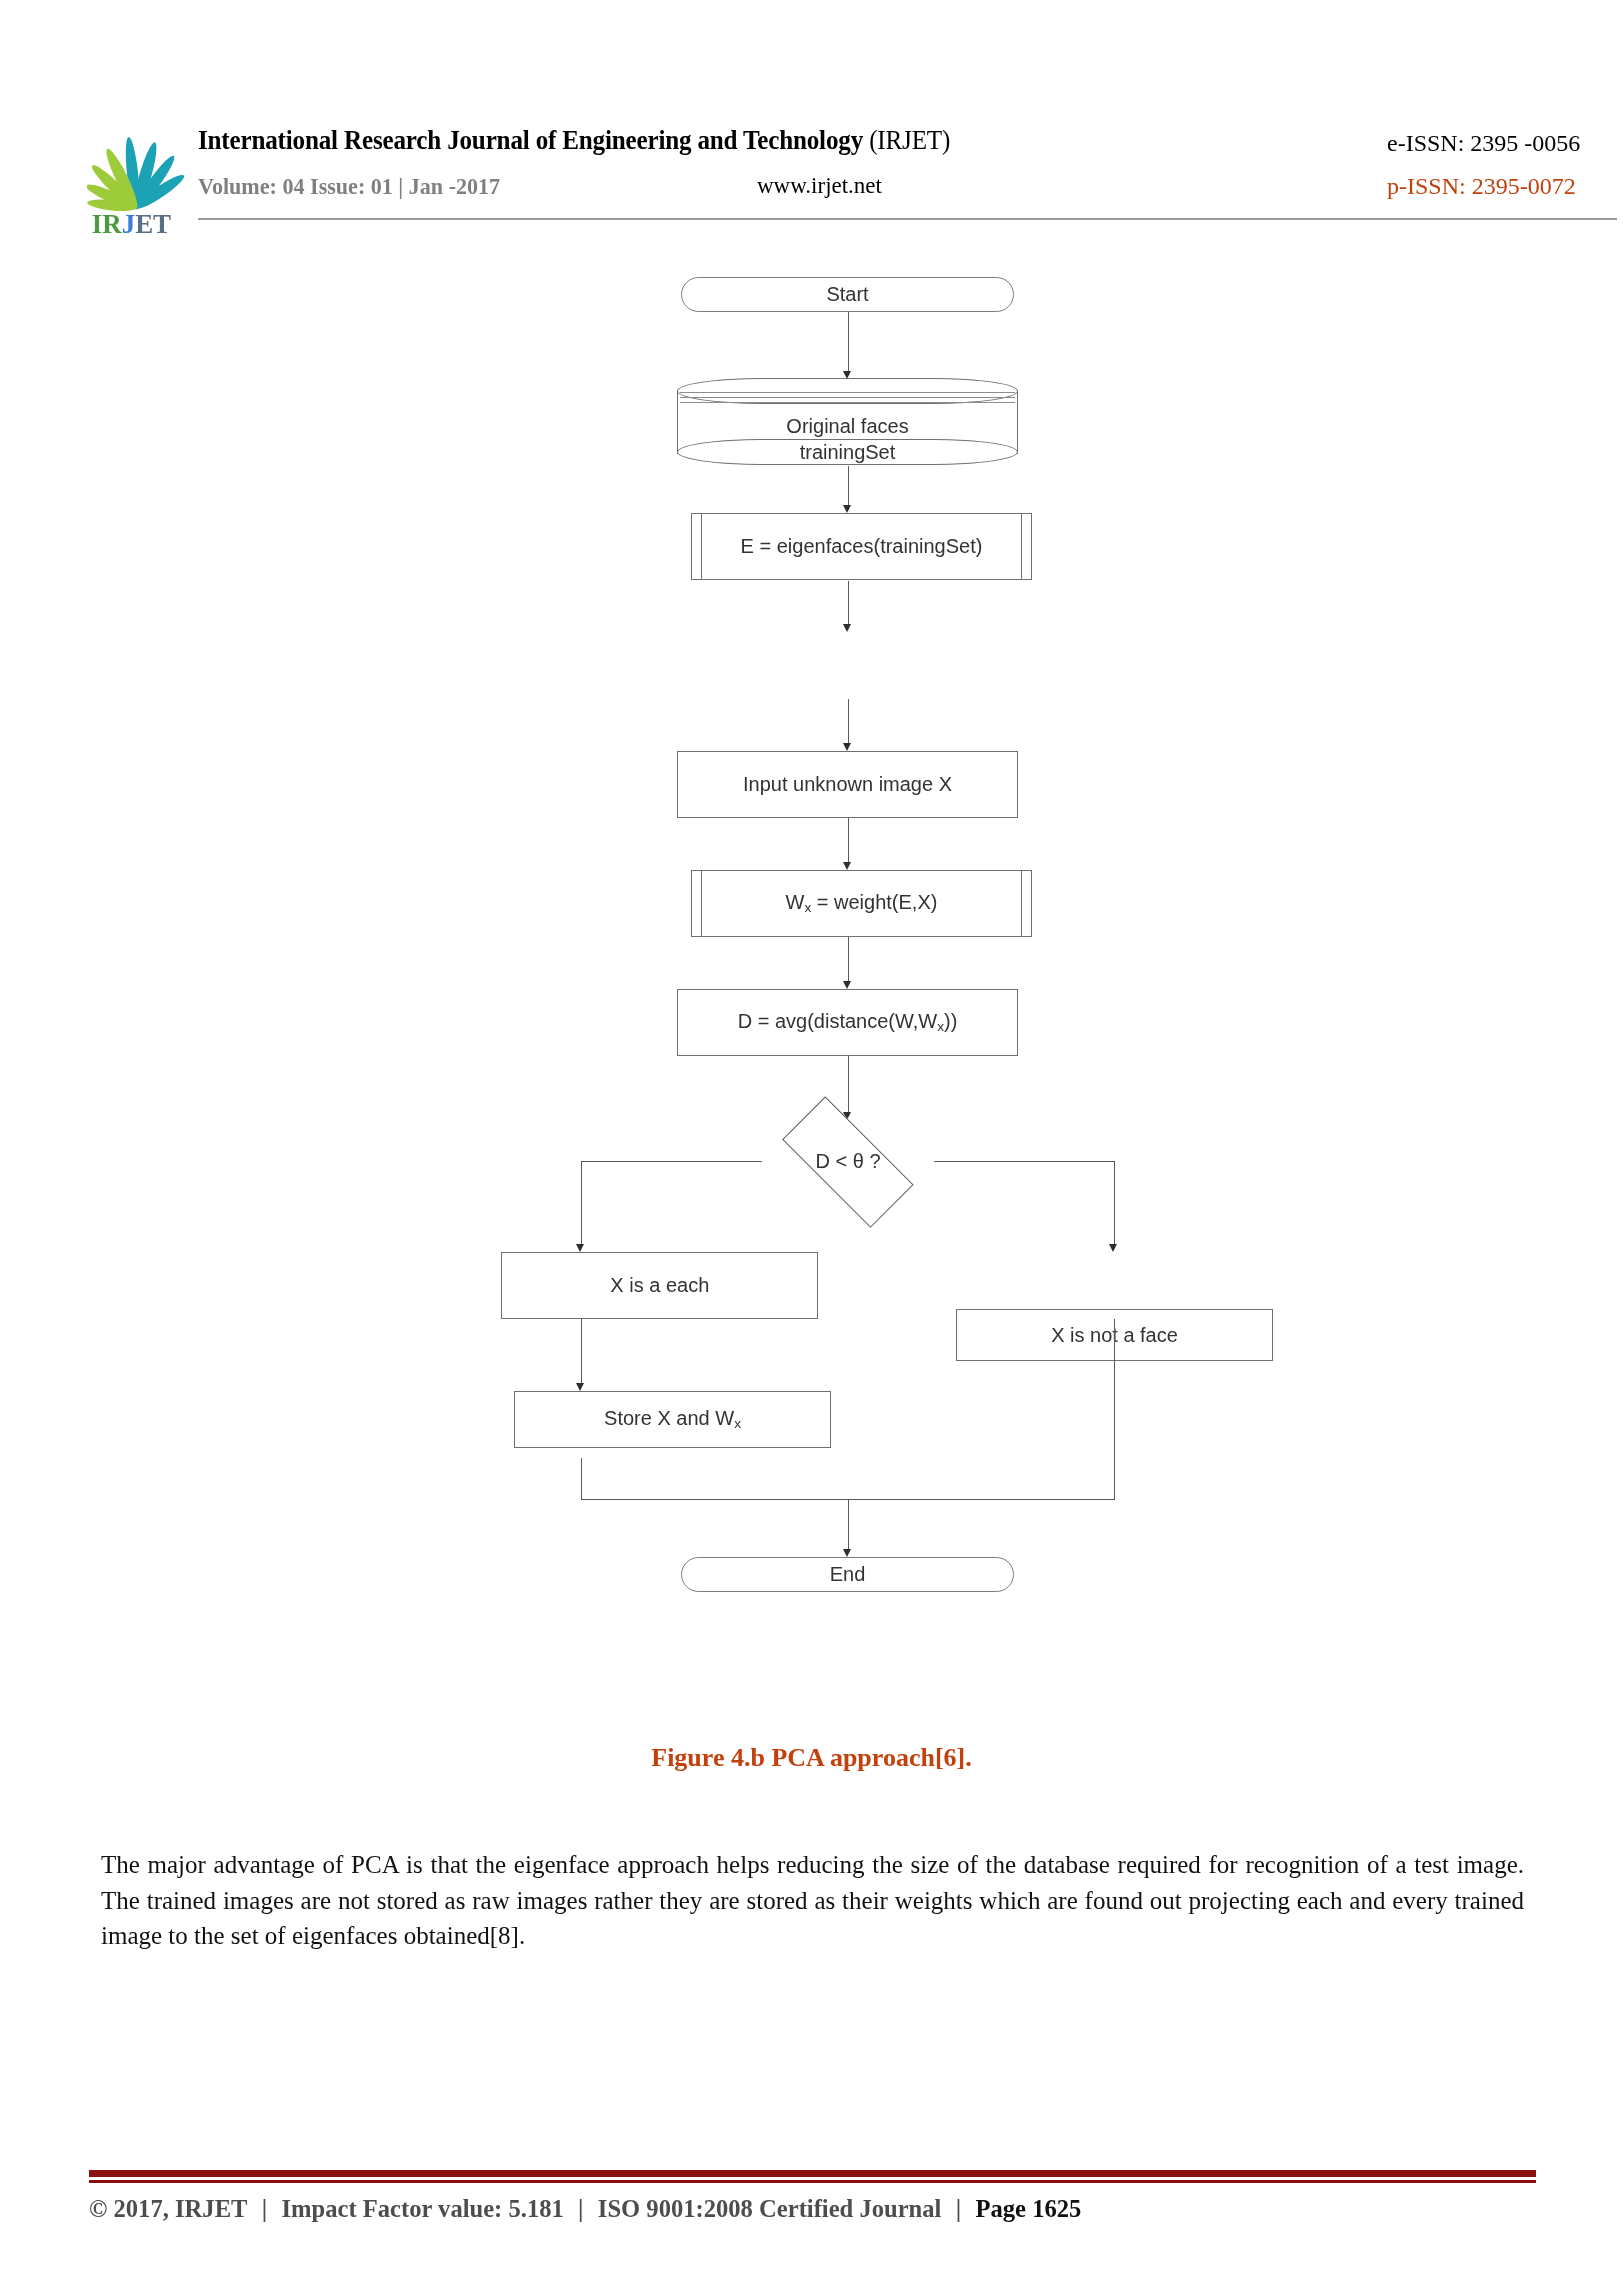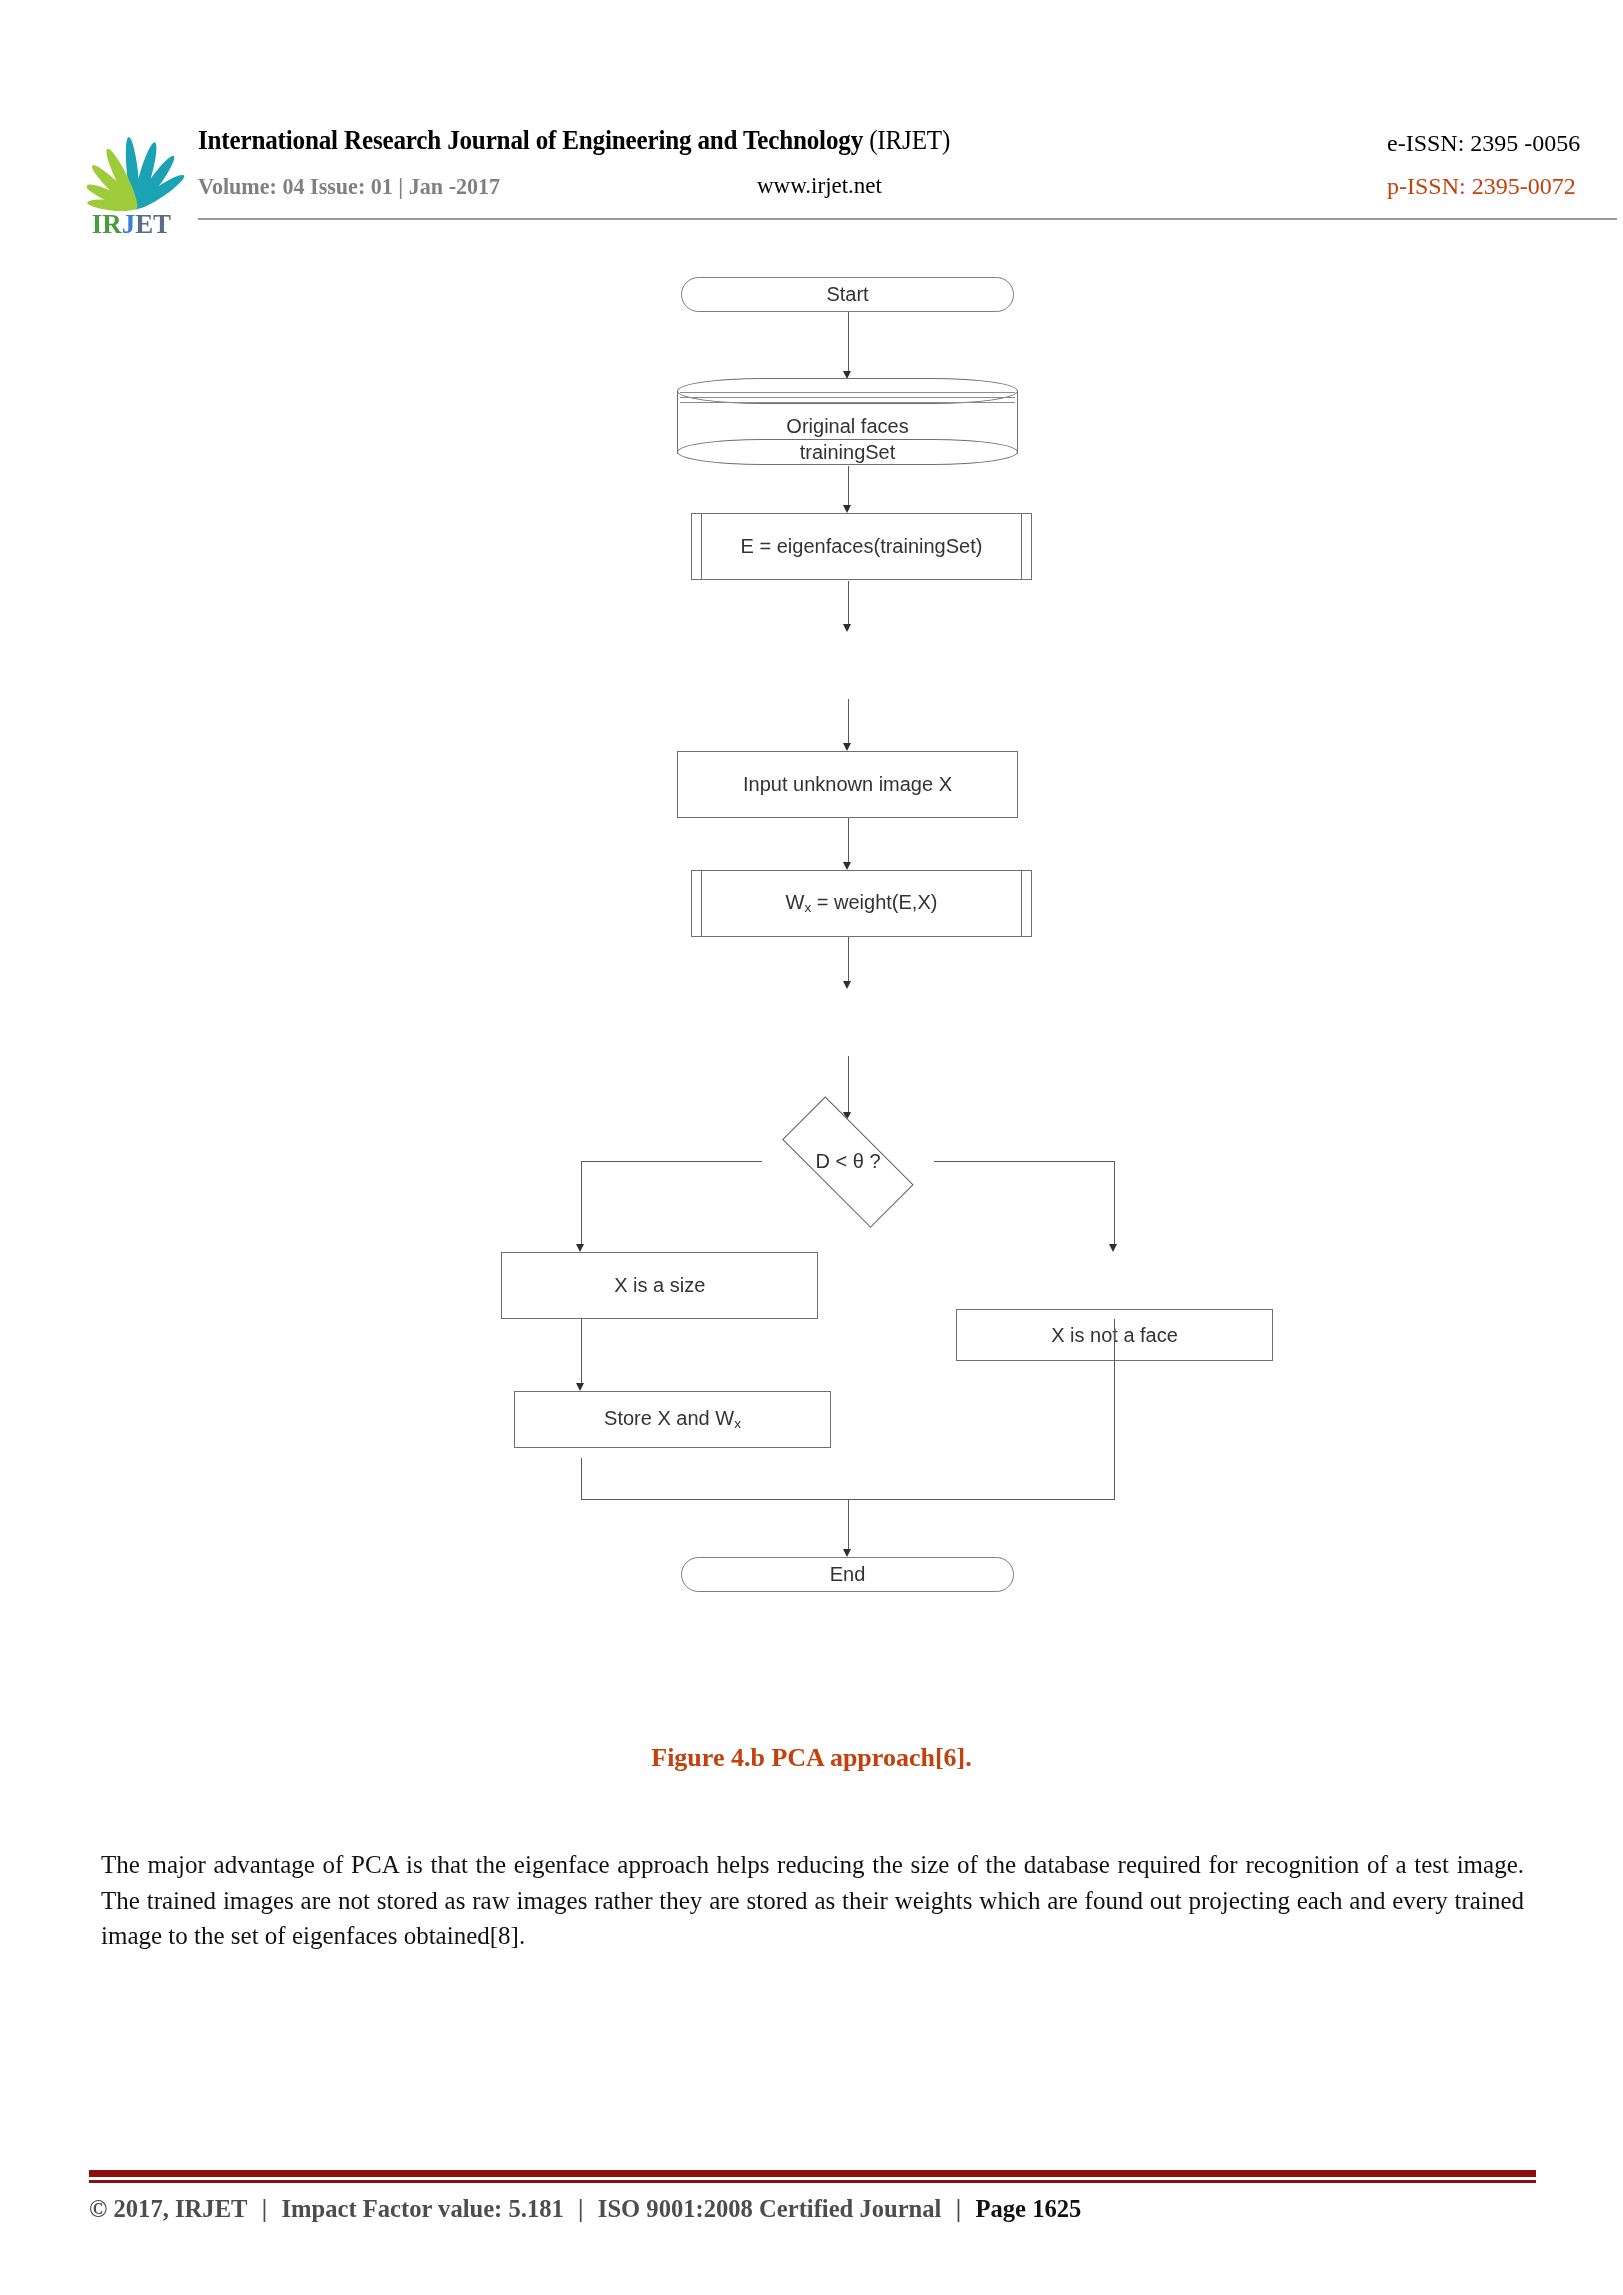--- a/index.html
+++ b/index.html
@@ -231,39 +231,42 @@
       <div class="vline" style="left:353px;top:541px;height:48px;"></div>
       <div class="arrow" style="left:348px;top:585px;"></div>
 
       <div class="node pproc" style="left:182px;top:593px;width:341px;height:67px;">
         <span><span>W</span><sub>x</sub><span> = weight(E,X)</span></span>
       </div>
 
       <div class="vline" style="left:353px;top:660px;height:48px;"></div>
       <div class="arrow" style="left:348px;top:704px;"></div>
 
+      <div class="node proc" style="left:182px;top:712px;width:341px;height:67px;">
+        <span><span>D = avg(distance(W,W</span><sub>x</sub><span>))</span></span>
+      </div>
 
       <div class="vline" style="left:353px;top:779px;height:59px;"></div>
       <div class="arrow" style="left:348px;top:835px;"></div>
 
       <div class="dec" style="left:266px;top:843px;width:174px;height:83px;">
         <div class="dia"></div>
         <div class="txt">D &lt; θ ?</div>
       </div>
 
       <div class="hline" style="left:86px;top:884px;width:181px;"></div>
       <div class="vline" style="left:86px;top:884px;height:87px;"></div>
       <div class="arrow" style="left:81px;top:967px;"></div>
 
       <div class="hline" style="left:439px;top:884px;width:181px;"></div>
       <div class="vline" style="left:619px;top:884px;height:87px;"></div>
       <div class="arrow" style="left:614px;top:967px;"></div>
 
       <div class="node proc" style="left:6.3px;top:975px;width:317px;height:67px;">
-        <span>X is a size</span>
+        <span>X is a each</span>
       </div>
 
       <div class="node proc" style="left:461px;top:1032px;width:317px;height:52px;">
         <span>X is not a face</span>
       </div>
 
       <div class="vline" style="left:86px;top:1042px;height:67px;"></div>
       <div class="arrow" style="left:81px;top:1106px;"></div>
 
       <div class="node proc" style="left:19px;top:1114px;width:317px;height:57px;">

